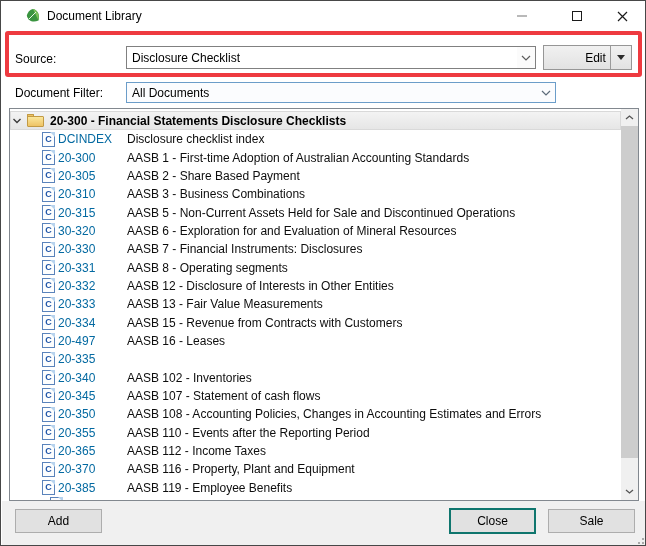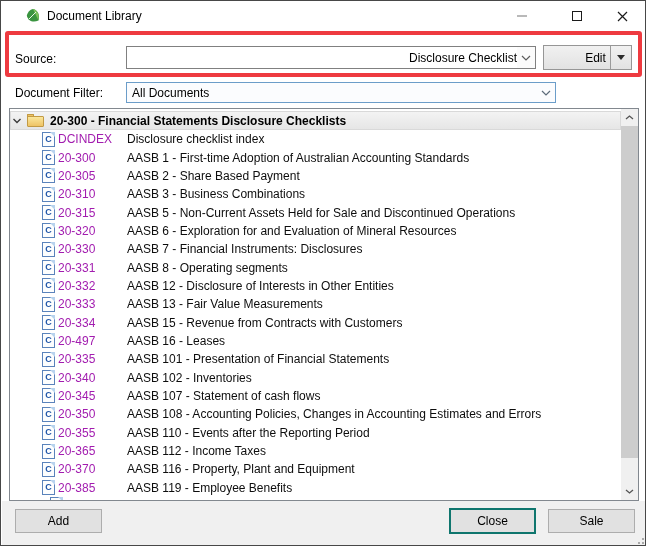--- a/index.html
+++ b/index.html
@@ -19,21 +19,21 @@
 
   
   .red-box { position:absolute; left:4px; top:30px; width:637px; height:46px; border:4px solid #ee3a40; border-radius:3px; pointer-events:none; z-index:5; }
 
   
   .form-label { position:absolute; font-size:12px; color:#000; white-space:nowrap; }
   .lbl-source { left:14px; top:51px; }
   .lbl-filter { left:14px; top:85px; }
 
   .combo { position:absolute; background:#fff; border:1px solid #808080; font-size:12px; color:#000; display:flex; align-items:center; }
-  .combo-source { left:125px; top:45px; width:410px; height:23px;text-align:right; }
+  .combo-source { left:125px; top:45px; width:410px; height:23px; }
   .combo-filter { left:125px; top:81px; width:430px; height:21px; border-color:#6b9dc9; background:#fbfcfe; }
   .combo-value { flex:1; padding-left:5px; white-space:nowrap; overflow:hidden; }
   .combo-arrow { width:18px; height:100%; display:flex; align-items:center; justify-content:center; background:#fbfbfb; }
 
   
   .edit-btn { position:absolute; left:542px; top:44px; width:89px; height:25px; border:1px solid #969696; background:linear-gradient(#f1f1f1,#e2e2e2); display:flex;padding-left:37px; }
   .edit-main { flex:1; display:flex; align-items:center; justify-content:center; font-size:12px; color:#000; }
   .edit-sep { width:1px; background:#9a9a9a; }
   .edit-drop { width:20px; display:flex; align-items:center; justify-content:center; }
   .tri-down { width:0; height:0; border-left:4px solid transparent; border-right:4px solid transparent; border-top:5px solid #2b2b2b; }
@@ -45,21 +45,21 @@
   .expander { width:12px; height:12px; margin-right:4px; flex:none; }
   .folder-icon { position:relative; width:17px; height:13px; margin-right:6px; flex:none; }
   .folder-back { position:absolute; left:0; top:2px; width:17px; height:11px; background:linear-gradient(#fbe79c,#eec365); border:1px solid #c29a44; border-radius:1px; }
   .folder-tab { position:absolute; left:0; top:0; width:7px; height:4px; background:#eec365; border:1px solid #c29a44; border-bottom:none; border-radius:1px 1px 0 0; }
   .tree-header-label { font-size:12px; font-weight:bold; color:#000; white-space:nowrap; }
 
   .tree-row { display:flex; align-items:center; height:18.35px; padding-left:32px; }
   .doc-icon { position:relative; width:13px; height:15px; margin-right:3px; flex:none; background:#fdfefe; border:1px solid #5a83bb; display:flex; align-items:center; justify-content:center; }
   .doc-icon .c-letter { font-size:9px; font-weight:bold; color:#2257a8; line-height:1; }
   .doc-icon .fold { position:absolute; top:-1px; right:-1px; width:0; height:0; border-top:5px solid #b7d3ee; border-left:5px solid transparent; }
-  .doc-id { width:69px; flex:none; font-size:12px; color:#a21caf; white-space:nowrap; }
+  .doc-id { width:69px; flex:none; font-size:12px; color:#0369a1; white-space:nowrap; }
   .doc-desc { flex:1; font-size:12px; color:#0d0d0d; white-space:nowrap; overflow:hidden; }
   .partial-icon { position:absolute; left:40px; top:388px; width:13px; height:10px; background:#fdfefe; border:1px solid #5a83bb; border-bottom:none; }
   .partial-icon .fold { position:absolute; top:-1px; right:-1px; width:0; height:0; border-top:5px solid #b7d3ee; border-left:5px solid transparent; }
 
   
   .scrollbar { position:absolute; top:0; right:0; width:17px; height:100%; background:#f0f0f0; }
   .sb-btn { position:absolute; left:0; width:17px; height:17px; display:flex; align-items:center; justify-content:center; background:#f0f0f0; }
   .sb-up { top:0; } .sb-down { bottom:0; }
   .sb-thumb { position:absolute; left:0; top:17px; width:17px; height:332px; background:#cdcdcd; }
 
@@ -252,21 +252,20 @@
     <span class="doc-id">20-497</span>
     <span class="doc-desc">AASB 16 - Leases</span>
   </div>
 
   <div class="tree-row">
     <span class="doc-icon">
               <span class="c-letter">C</span>
               <span class="fold"></span>
             </span>
     <span class="doc-id">20-335</span>
-    <span class="doc-desc">AASB 101 - Presentation of Financial Statements</span>
   </div>
 
   <div class="tree-row">
     <span class="doc-icon">
               <span class="c-letter">C</span>
               <span class="fold"></span>
             </span>
     <span class="doc-id">20-340</span>
     <span class="doc-desc">AASB 102 - Inventories</span>
   </div>

